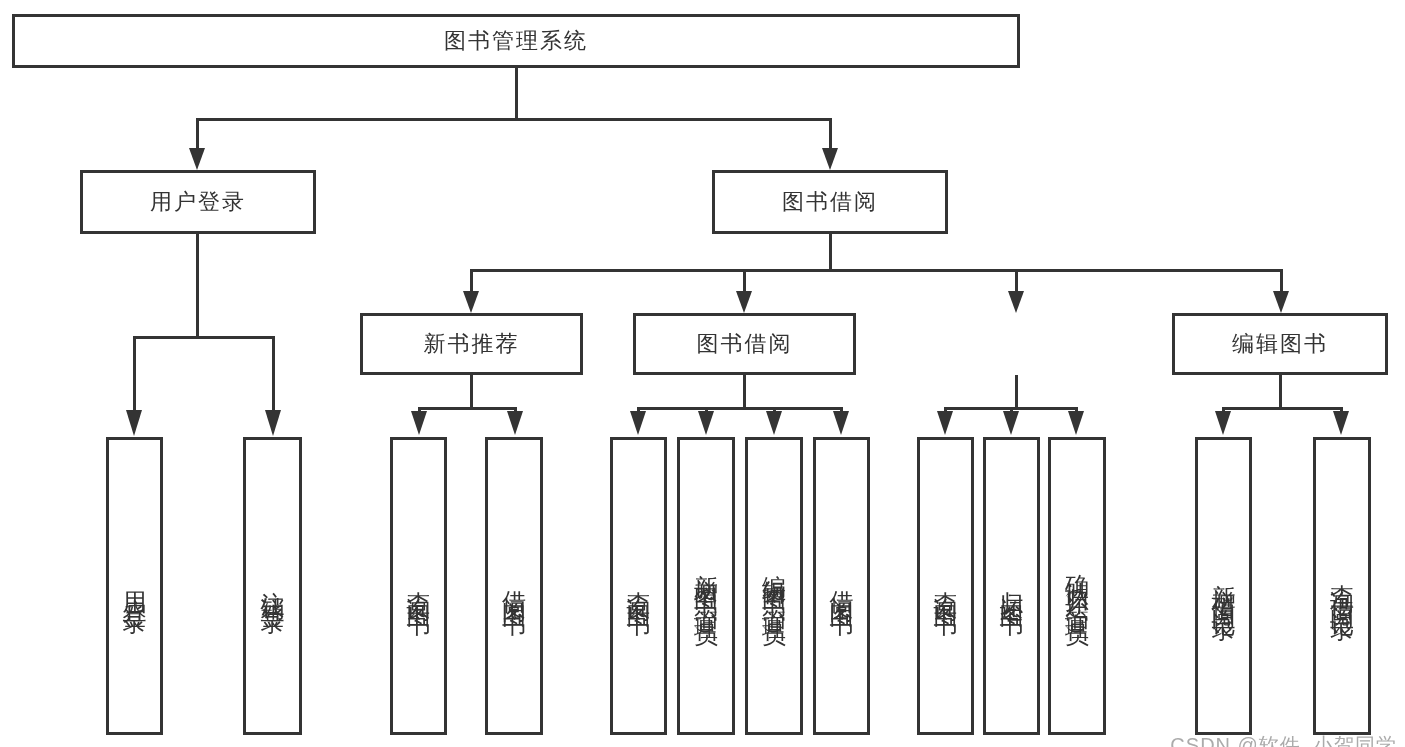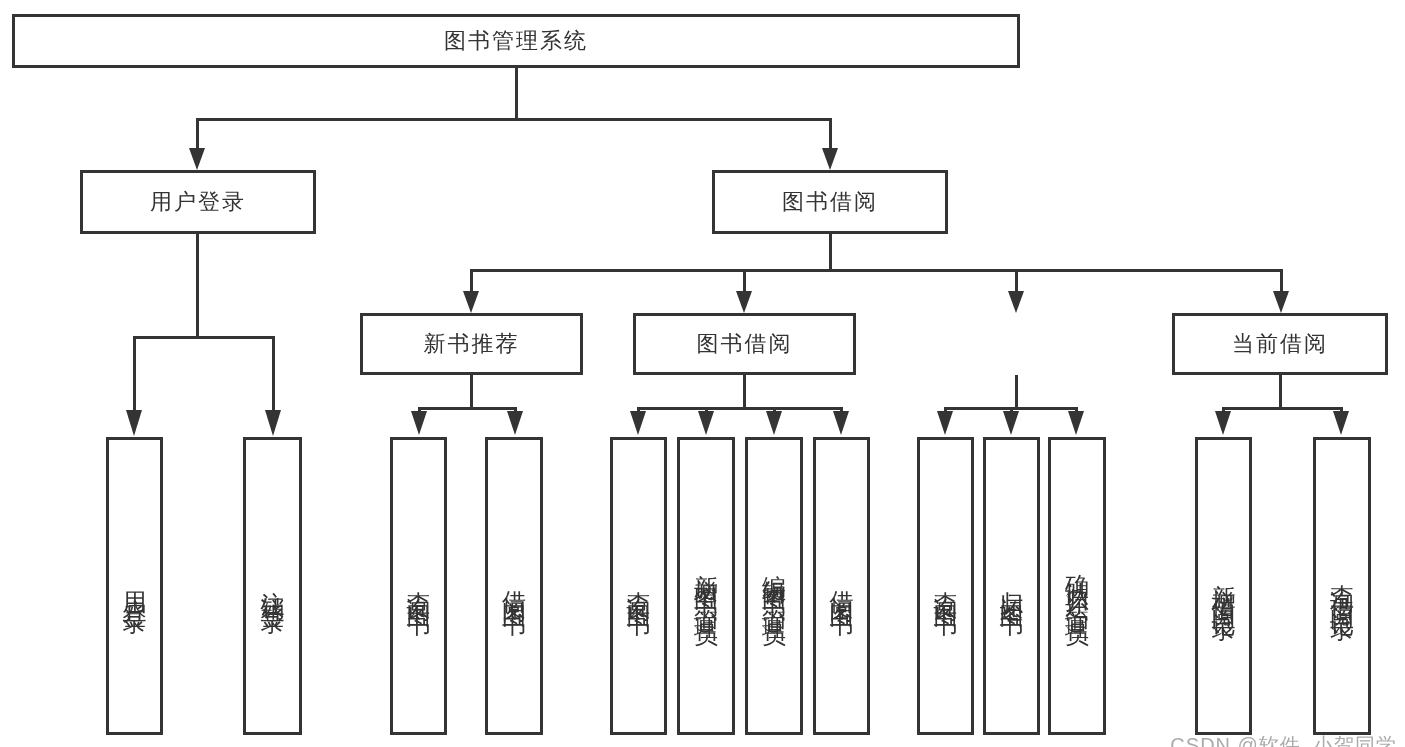--- a/index.html
+++ b/index.html
@@ -102,21 +102,21 @@
   <div class="vline" style="left:1280px;top:269px;height:24px;"></div>
   <div class="tri tri-sm" style="left:1273px;top:291px;"></div>
 
   <div class="node" style="left:360px;top:313px;width:223px;height:62px;">
     <span>新书推荐</span>
   </div>
   <div class="node" style="left:633px;top:313px;width:223px;height:62px;">
     <span>图书借阅</span>
   </div>
   <div class="node" style="left:1172px;top:313px;width:216px;height:62px;">
-    <span>当前借阅</span>
+    <span>编辑图书</span>
   </div>
 
   <div class="vline" style="left:470px;top:375px;height:34px;"></div>
   <div class="hline" style="left:418px;top:407px;width:99px;"></div>
   <div class="vline" style="left:418px;top:407px;height:8px;"></div>
   <div class="tri" style="left:411px;top:411px;"></div>
   <div class="vline" style="left:514px;top:407px;height:8px;"></div>
   <div class="tri" style="left:507px;top:411px;"></div>
 
   <div class="vline" style="left:743px;top:375px;height:34px;"></div>

